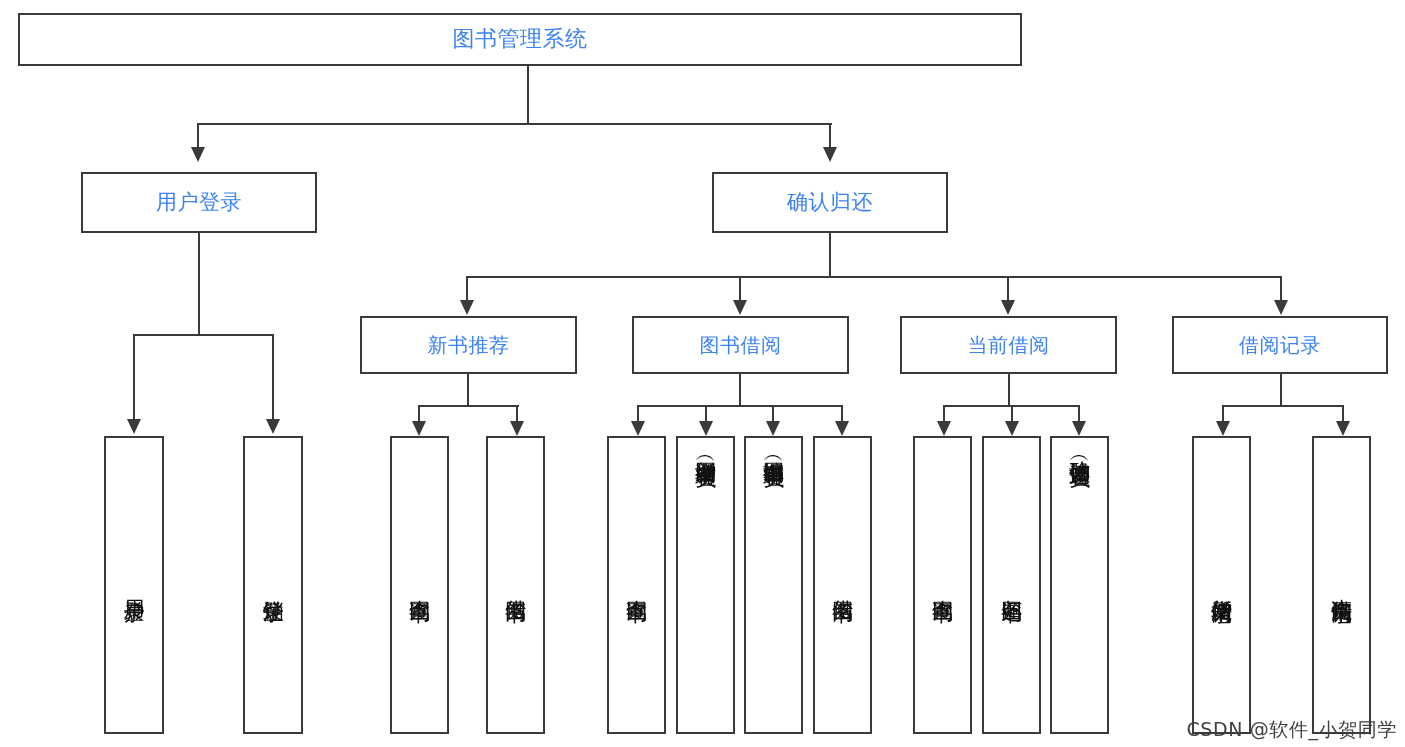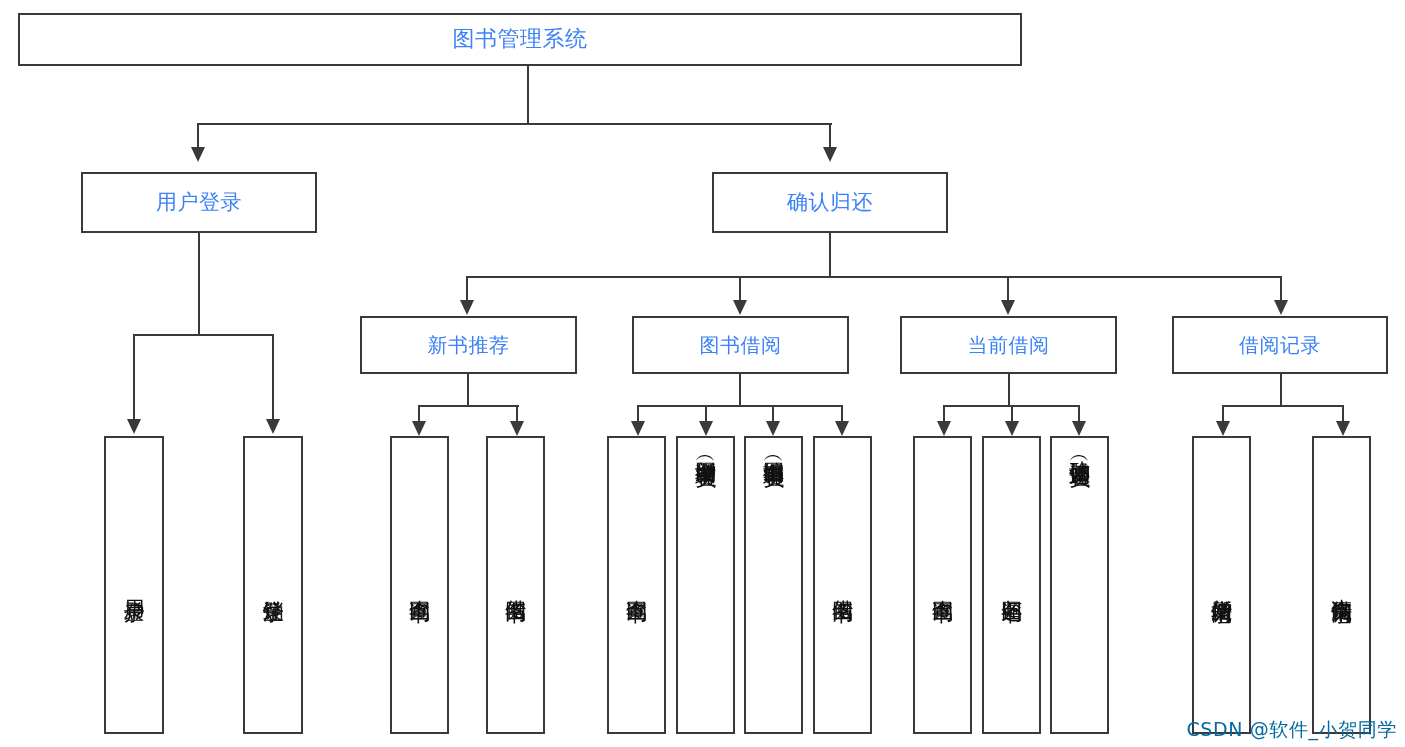--- a/index.html
+++ b/index.html
@@ -70,21 +70,21 @@
     border-left:7.5px solid transparent;
     border-right:7.5px solid transparent;
     border-top:15px solid #3a3a3a;
   }
   
   #watermark{
     position:absolute;
     right:8px;
     bottom:4px;
     font-size:19px;
-    color:#0369a1;
+    color:#404040;
     letter-spacing:.6px;
     white-space:nowrap;
     pointer-events:none;
   }
 </style>
 </head>
 <body>
 
 <div id="canvas">
 

